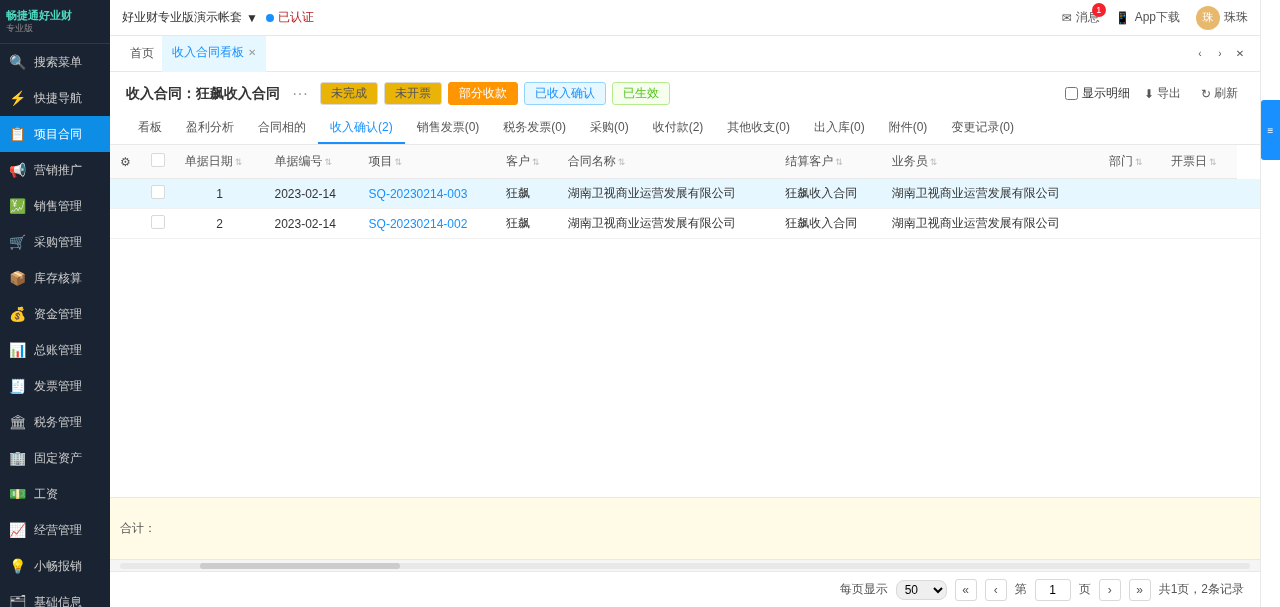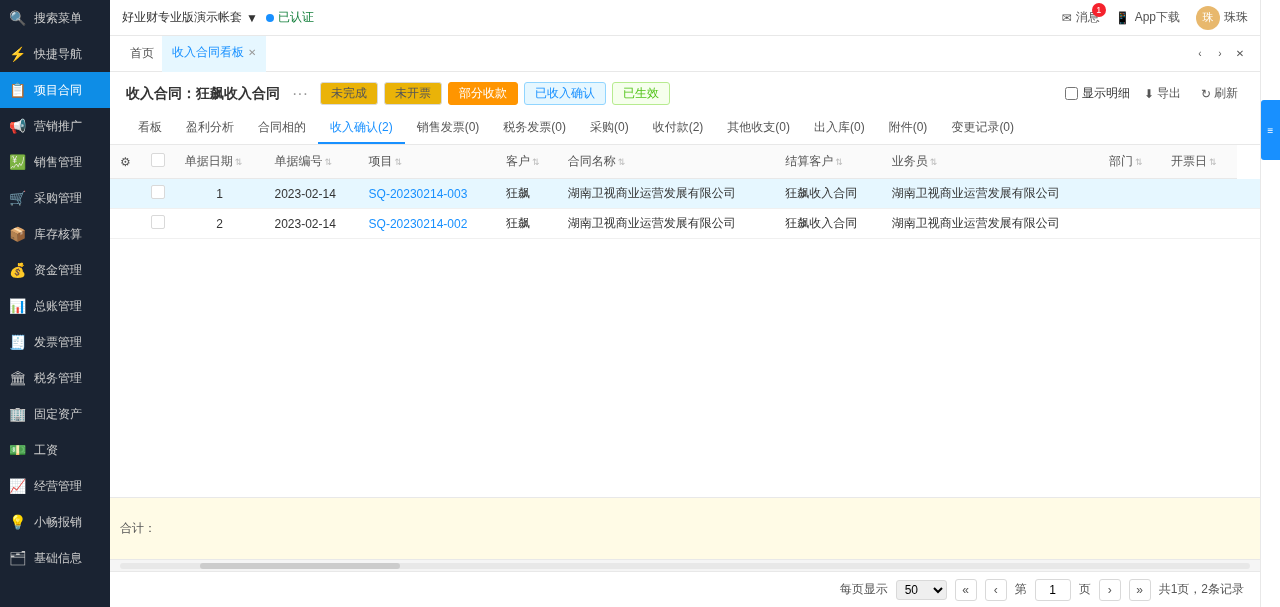--- a/index.html
+++ b/index.html
@@ -15,21 +15,21 @@
     .sidebar-item .icon { width: 20px; height: 20px; margin-right: 6px; display: flex; align-items: center; justify-content: center; font-size: 14px; }
     .sidebar-item .label { font-size: 12px; }
 
     
     .main { flex: 1; display: flex; flex-direction: column; overflow: hidden; }
 
     
     .topbar { background: #fff; height: 36px; display: flex; align-items: center; padding: 4px 12px; border-bottom: 1px solid #e8e8e8; justify-content: space-between; flex-shrink: 0; }
     .topbar-left { display: flex; align-items: center; gap: 8px; }
     .topbar-company { display: flex; align-items: center; gap: 4px; font-size: 12px; color: #333; cursor: pointer; }
-    .topbar-verified { display: flex; align-items: center; gap: 4px; color: #15803d; font-size: 12px; }
+    .topbar-verified { display: flex; align-items: center; gap: 4px; color: #b91c1c; font-size: 12px; }
     .topbar-verified-dot { width: 8px; height: 8px; background: #1890ff; border-radius: 50%; }
     .topbar-right { display: flex; align-items: center; gap: 16px; }
     .topbar-icon-item { display: flex; align-items: center; gap: 4px; cursor: pointer; color: #555; font-size: 12px; position: relative; }
     .badge { background: #f5222d; color: #fff; font-size: 9px; border-radius: 8px; padding: 0 3px; min-width: 14px; height: 14px; display: flex; align-items: center; justify-content: center; position: absolute; top: -6px; right: -6px; }
     .topbar-avatar { width: 24px; height: 24px; border-radius: 50%; background: #e8b86d; display: flex; align-items: center; justify-content: center; font-size: 11px; color: #fff; cursor: pointer; }
     .topbar-username { cursor: pointer; font-size: 12px; }
 
     
     .content { flex: 1; display: flex; flex-direction: column; overflow: hidden; background: #f5f6fa; }
 
@@ -73,41 +73,45 @@
     .table-footer { background: #fffbe6; border-top: 1px solid #e8e8e8; padding: 22px 10px; font-size: 12px; color: #555; flex-shrink: 0; }
 
     
     .scrollbar-row { height: 12px; background: #f5f5f5; border-top: 1px solid #e8e8e8; display: flex; align-items: center; padding: 2px 10px; flex-shrink: 0; }
     .scrollbar-track { flex: 1; height: 6px; background: #e8e8e8; border-radius: 3px; position: relative; }
     .scrollbar-thumb { width: 200px; height: 6px; background: #ccc; border-radius: 3px; position: absolute; left: 80px; }
 
     
     .pagination { background: #fff; height: 36px; display: flex; align-items: center; justify-content: flex-end; padding: 0 16px; border-top: 1px solid #e8e8e8; gap: 8px; flex-shrink: 0; font-size: 12px; color: #555; }
     .page-size-label { color: #555; text-align: center; }
-    .page-size-select { border: 1px solid #d9d9d9; border-radius: 3px; padding: 1px 4px; font-size: 12px; cursor: pointer; }
+    .page-size-select { border: 1px solid #d9d9d9; border-radius: 8px; padding: 1px 4px; font-size: 12px; cursor: pointer; }
     .page-nav-btn { width: 22px; height: 22px; border: 1px solid #d9d9d9; border-radius: 3px; background: #fff; display: flex; align-items: center; justify-content: center; cursor: pointer; color: #555; font-size: 12px; }
     .page-input { width: 36px; height: 22px; border: 1px solid #d9d9d9; border-radius: 3px; text-align: center; font-size: 12px; }
     .page-info { color: #555; }
 
     
     .right-sidebar { width: 20px; background: #fff; display: flex; flex-direction: column; align-items: center; padding-top: 100px; border-left: 1px solid #e8e8e8; }
     .right-icon { width: 20px; height: 60px; background: #1890ff; display: flex; align-items: center; justify-content: center; cursor: pointer; border-radius: 3px 0 0 3px; }
 
     
     .win-controls { display: flex; align-items: center; gap: 4px; margin-left: auto; }
     .win-btn { width: 16px; height: 16px; border-radius: 2px; display: flex; align-items: center; justify-content: center; cursor: pointer; font-size: 10px; color: #555; }
 
     .checkbox { width: 14px; height: 14px; border: 1px solid #d9d9d9; border-radius: 2px; display: inline-block; cursor: pointer; background: #fff; }
 
     .sort-icon { color: #bbb; font-size: 9px; }
   </style>
 </head>
 <body>
 
 <div class="sidebar">
+  <div class="sidebar-logo">
+    <div class="sidebar-logo-text">畅捷通好业财</div>
+    <div class="sidebar-logo-sub">专业版</div>
+  </div>
   <div id="sidebar-items-container">
       <div class="sidebar-item">
         <span class="icon">🔍</span>
         <span class="label">搜索菜单</span>
       </div>
       <div class="sidebar-item">
         <span class="icon">⚡</span>
         <span class="label">快捷导航</span>
       </div>
       <div class="sidebar-item active">

